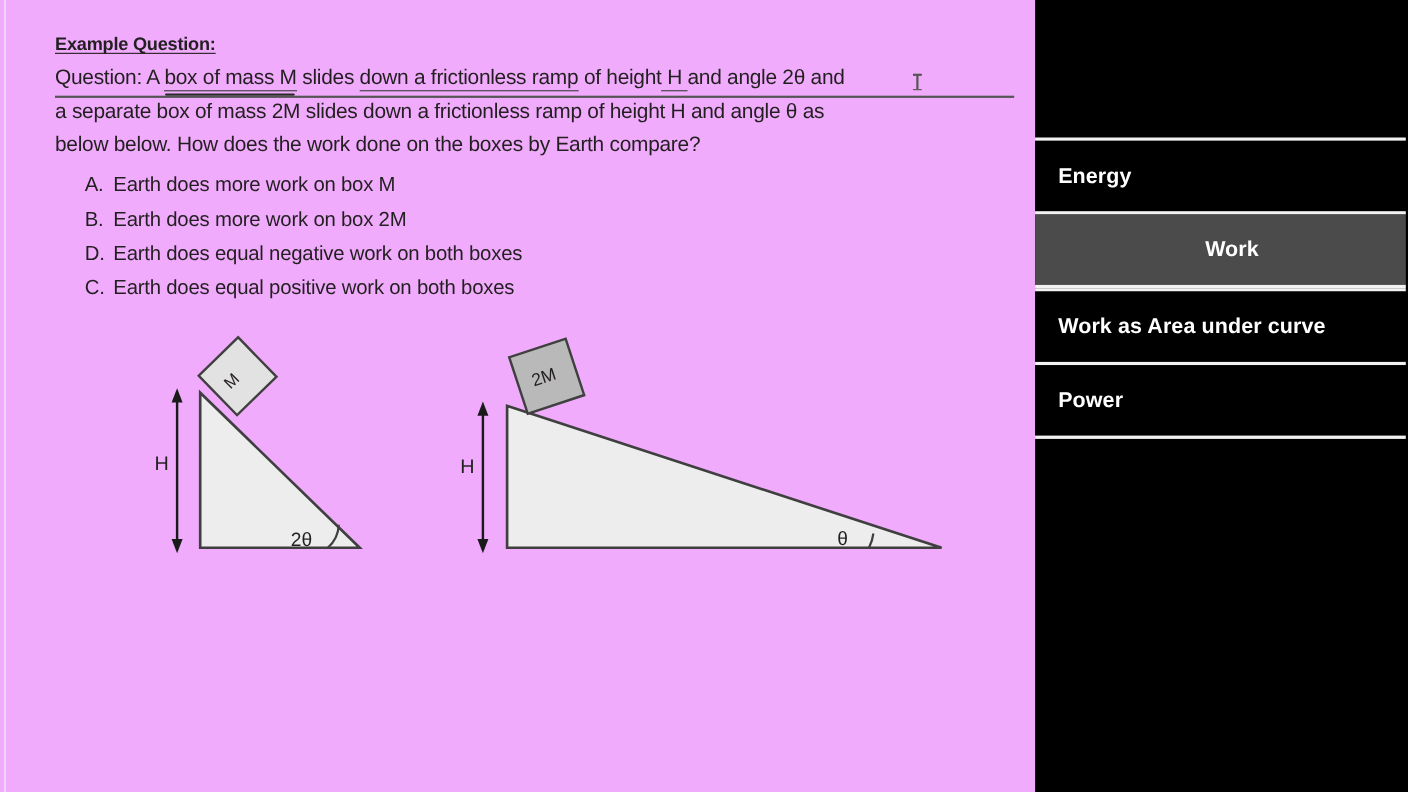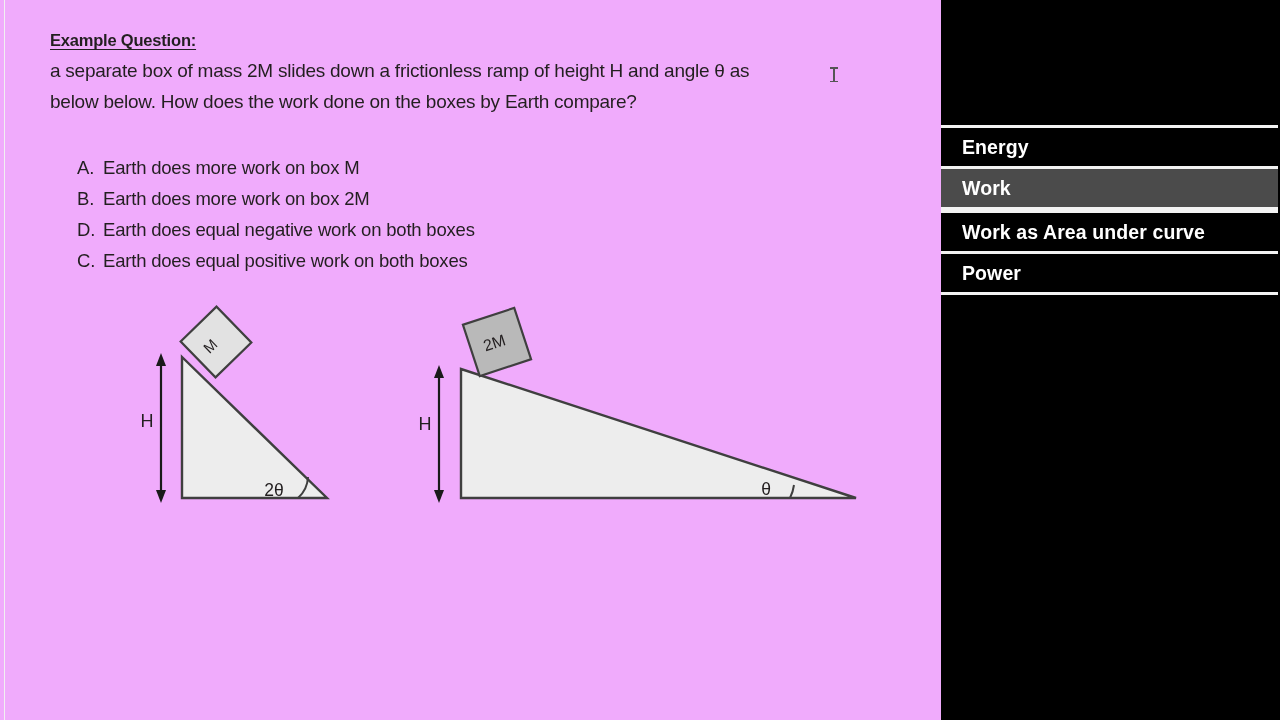--- a/index.html
+++ b/index.html
@@ -149,50 +149,54 @@
   }
   #sidebar-top-pad {
     height: 125px;
   }
   .nav-divider {
     height: 3px;
     background: #f2f2f2;
     margin: 0 2px 0 0;
   }
   .nav-item {
-    height: 38px;
+    height: 64px;
     display: flex;
     align-items: center;
     padding-left: 21px;
     box-sizing: border-box;
     background: #000000;
     margin-right: 2px;
   }
   .nav-item.active {
     background: #4b4b4b;
+    justify-content: center;
   }
   .nav-label {
     color: #ffffff;
     font-size: 19.5px;
     font-weight: bold;
     letter-spacing: 0.1px;
     line-height: 22px;
   }
 </style>
 </head>
 <body>
 
 <div id="slide-area">
 
   <div id="slide-left-edge"></div>
 
   <div id="text-block">
 
     <div id="example-heading">Example Question:</div>
 
+    <div class="q-line">
+      <span>Question: A </span><span class="ul-ink ul-ink-thick">box of mass M</span><span> slides </span><span class="ul-ink">down a frictionless ramp</span><span> of height</span><span class="ul-ink"> H </span><span>and angl</span><span class="ul-dash">e</span><span> 2θ and</span>
+    </div>
 
     <div class="q-line">a separate box of mass 2M slides down a frictionless ramp of height H and angle θ as</div>
 
     <div class="q-line">below below. How does the work done on the boxes by Earth compare?</div>
   </div>
 
   <div id="text-caret"></div>
 
   <div id="choices">
     <div class="choice">

